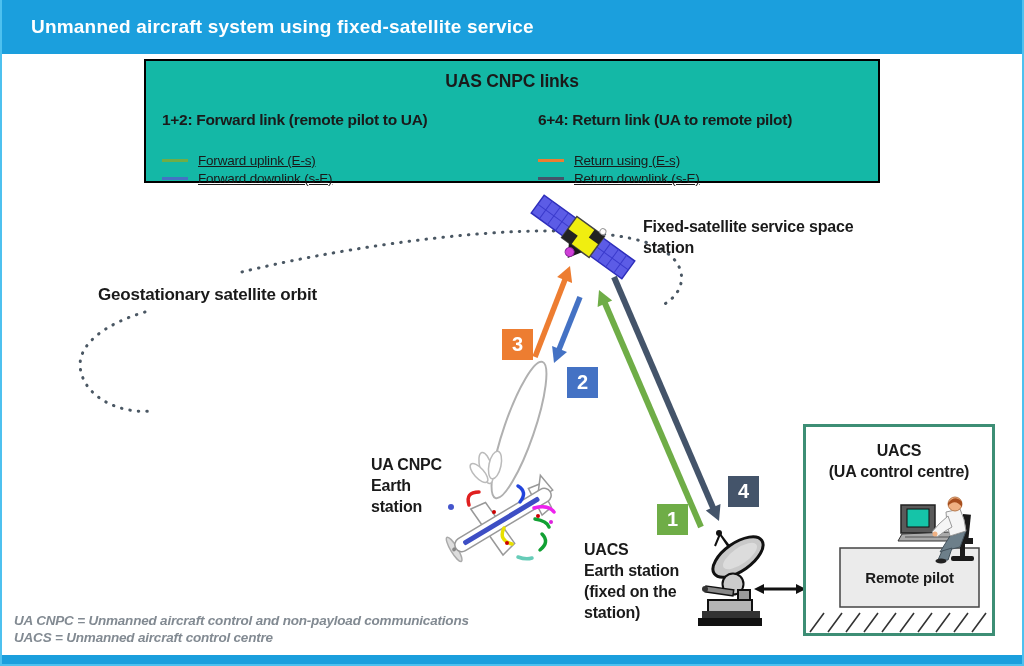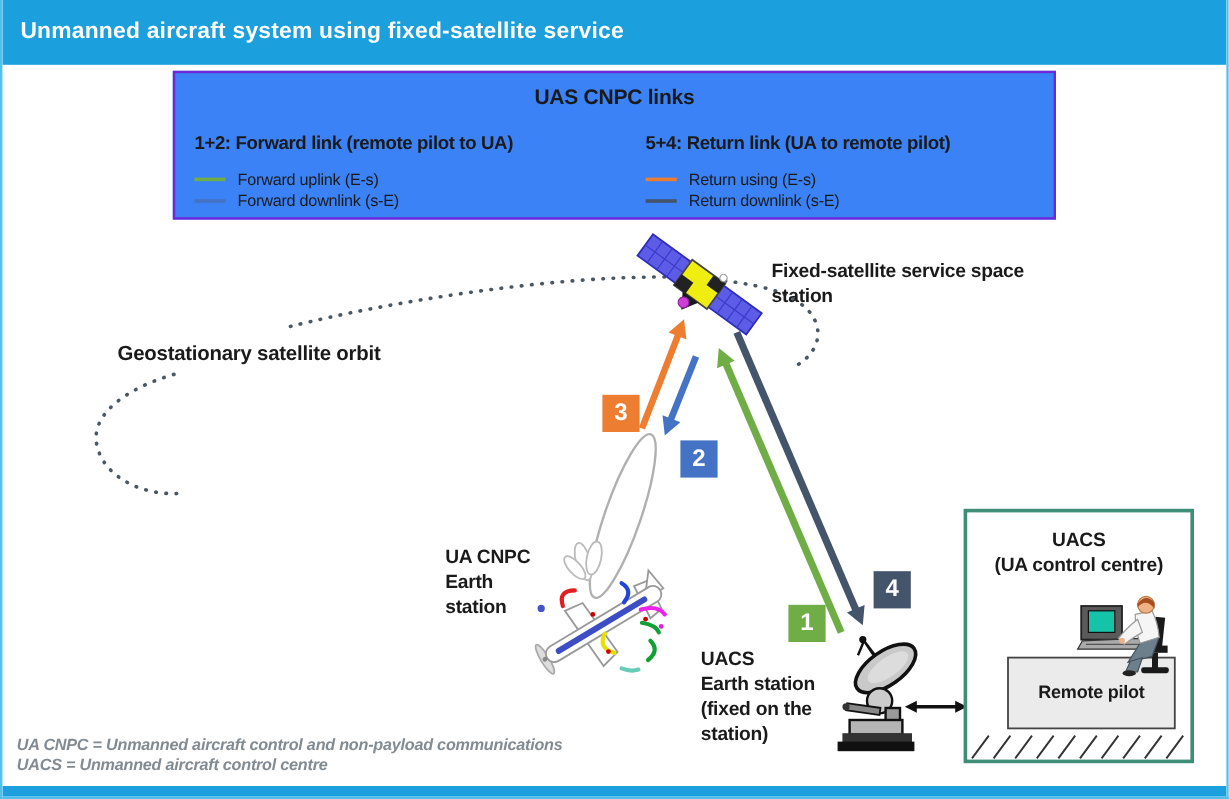--- a/index.html
+++ b/index.html
@@ -4,33 +4,33 @@
 <style>
   html,body{margin:0;padding:0;background:#fff;}
   .page{
     position:relative;width:1024px;height:666px;box-sizing:border-box;
     background:#fff;border:2px solid #4EC1EF;border-top:none;overflow:hidden;
     font-family:"Liberation Sans","DejaVu Sans",sans-serif;color:#1a1a1a;
   }
   .abs{position:absolute;}
   
   .header{left:0;top:0;width:100%;height:54px;background:#1B9FDD;z-index:3;display:flex;align-items:center;}
-  .header-title{color:#fff;font-size:19px;font-weight:bold;padding-left:15px;letter-spacing:.2px;}
+  .header-title{color:#fff;font-size:19px;font-weight:bold;padding-left:29px;letter-spacing:.2px;}
   
   .bottombar{left:0;bottom:0;width:100%;height:9px;background:#1B9FDD;z-index:3;}
   
   .art{left:0;top:0;z-index:1;}
   
-  .legend{left:142px;top:59px;width:736px;height:124px;border:2px solid #6d28d9;background:#3b82f6;z-index:2;box-sizing:border-box;}
+  .legend{left:142px;top:59px;width:736px;height:124px;border:2px solid #000000;background:#14b8a6;z-index:2;box-sizing:border-box;}
   .legend-title{text-align:center;font-size:17.5px;font-weight:bold;padding-top:10px;letter-spacing:-.2px;}
   .legend-col{position:absolute;top:50px;}
   .legend-col.fwd{left:16px;}
   .legend-col.ret{left:392px;}
   .legend-heading{font-size:15.5px;font-weight:bold;letter-spacing:-.3px;}
-  .legend-items{margin-top:11px;}
+  .legend-items{margin-top:22px;text-decoration:underline;}
   .legend-item{display:flex;align-items:center;height:18px;}
   .chip{width:26px;height:3px;margin-right:10px;flex:none;}
   .legend-item-label{font-size:13.5px;letter-spacing:-.2px;}
   
   .dlabel{z-index:2;font-weight:bold;font-size:16px;line-height:21px;letter-spacing:-.2px;}
   .orbit-label{left:96px;top:284px;font-size:17px;}
   .space-label{left:641px;top:216px;}
   .ua-label{left:369px;top:454px;}
   .es-label{left:582px;top:539px;}
   
@@ -172,21 +172,21 @@
           <span class="chip" style="background: rgb(111, 173, 71);"></span>
           <span class="legend-item-label">Forward uplink (E-s)</span>
         </div>
         <div class="legend-item">
           <span class="chip" style="background: rgb(68, 114, 196);"></span>
           <span class="legend-item-label">Forward downlink (s-E)</span>
         </div>
       </div>
     </div>
     <div class="legend-col ret">
-      <div class="legend-heading">5+4: Return link (UA to remote pilot)</div>
+      <div class="legend-heading">6+4: Return link (UA to remote pilot)</div>
       <div class="legend-items">
         <div class="legend-item">
           <span class="chip" style="background: rgb(237, 125, 49);"></span>
           <span class="legend-item-label">Return using (E-s)</span>
         </div>
         <div class="legend-item">
           <span class="chip" style="background: rgb(68, 84, 106);"></span>
           <span class="legend-item-label">Return downlink (s-E)</span>
         </div>
       </div>

